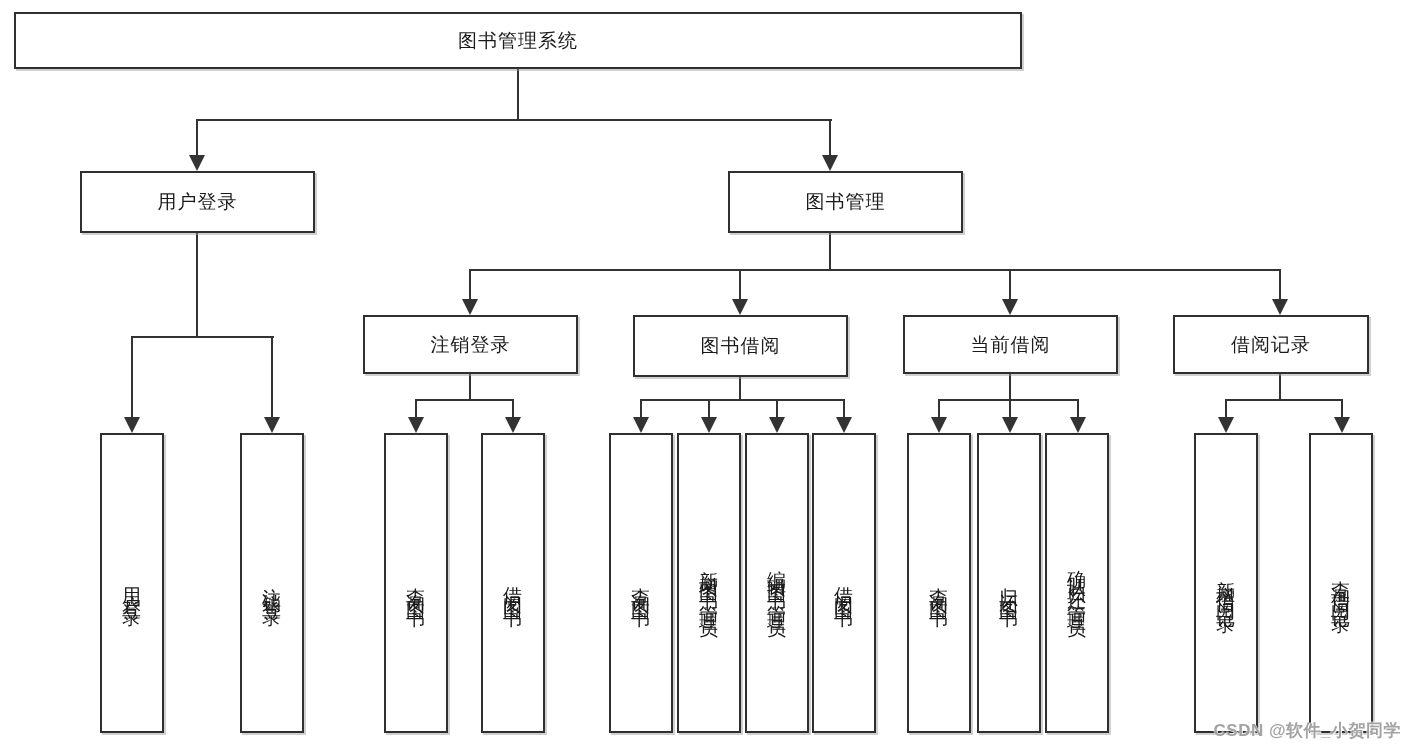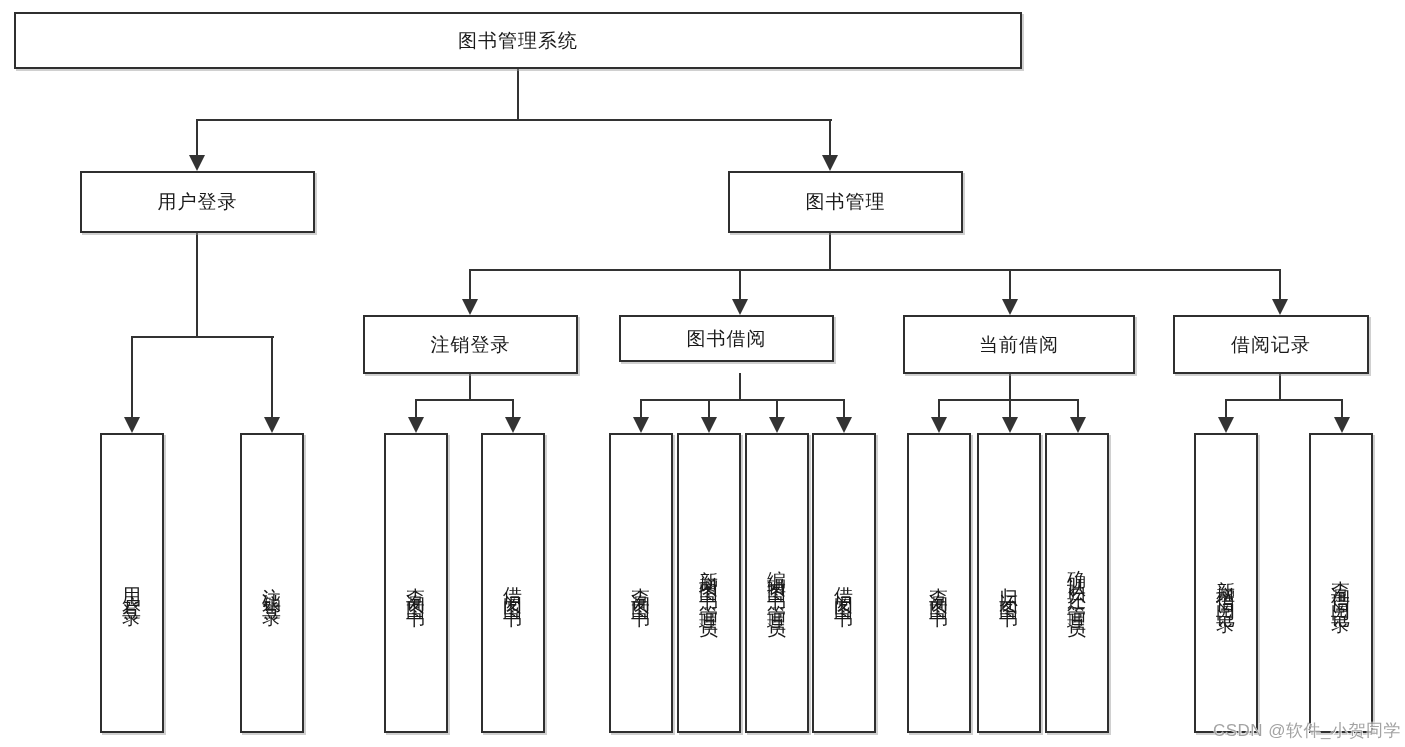--- a/index.html
+++ b/index.html
@@ -38,20 +38,21 @@
   }
   #watermark{
     position:absolute;
     right:4px;bottom:5px;
     font-size:17px;
     color:#a3a3a3;
     letter-spacing:0.5px;
     text-shadow:1px 1px 0 rgba(255,255,255,0.9), -1px -1px 0 rgba(255,255,255,0.6);
     z-index:5;
     white-space:nowrap;
+    font-weight:bold;
   }
 </style>
 </head>
 <body>
 
 <div id="stage">
 
   <svg id="connectors" viewBox="0 0 1405 747" xmlns="http://www.w3.org/2000/svg" stroke="#333333" stroke-width="2" fill="#333333">
 
     <g>
@@ -127,22 +128,22 @@
       <path d="M1334,417 h16 l-8,16 z" stroke="none"></path>
     </g>
   </svg>
 
   <div class="node hbox" style="left:14px;top:12px;width:1008px;height:57px">图书管理系统</div>
 
   <div class="node hbox" style="left:80px;top:171px;width:235px;height:62px">用户登录</div>
   <div class="node hbox" style="left:728px;top:171px;width:235px;height:62px">图书管理</div>
 
   <div class="node hbox" style="left:363px;top:315px;width:215px;height:59px">注销登录</div>
-  <div class="node hbox" style="left:619px;top:315px;width:215px;height:47px">图书借阅</div>
-  <div class="node hbox" style="left:903px;top:315px;width:232px;height:59px">当前借阅</div>
+  <div class="node hbox" style="left:633px;top:315px;width:215px;height:62px">图书借阅</div>
+  <div class="node hbox" style="left:903px;top:315px;width:215px;height:59px">当前借阅</div>
   <div class="node hbox" style="left:1173px;top:315px;width:196px;height:59px">借阅记录</div>
 
   <div class="node vbox" style="left:100px;top:433px;width:64px;height:300px">用户登录</div>
   <div class="node vbox" style="left:240px;top:433px;width:64px;height:300px">注销登录</div>
 
   <div class="node vbox" style="left:384px;top:433px;width:64px;height:300px">查询图书</div>
   <div class="node vbox" style="left:481px;top:433px;width:64px;height:300px">借阅图书</div>
 
   <div class="node vbox" style="left:609px;top:433px;width:64px;height:300px">查询图书</div>
   <div class="node vbox" style="left:677px;top:433px;width:64px;height:300px">新增图书（管理员）</div>

